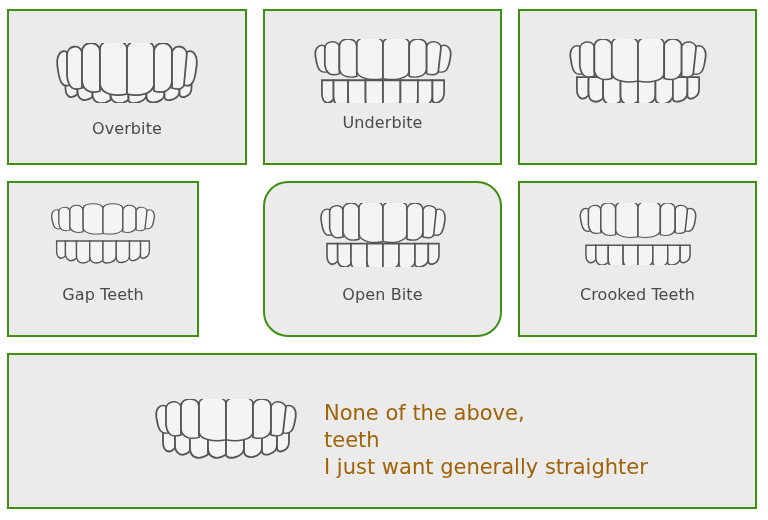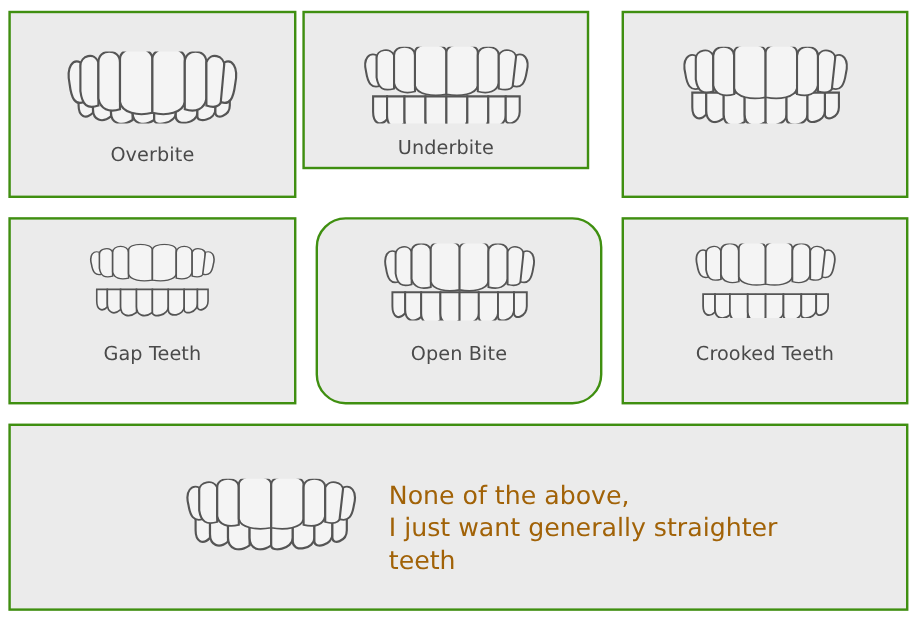--- a/index.html
+++ b/index.html
@@ -52,36 +52,36 @@
 </svg>
 
 <div class="card" style="left:7px;top:9px;width:240px;height:156px;">
   <svg class="art" width="156" height="60" viewBox="0 0 96 40" style="top:32px;">
     <use href="#lower" transform="translate(3,18)"></use>
     <use href="#upper" transform="translate(0,0)"></use>
   </svg>
   <div class="label" style="top:92px;margin-top:16px;">Overbite</div>
 </div>
 
-<div class="card" style="left:252px;top:9px;width:239px;height:132px;">
+<div class="card" style="left:263px;top:9px;width:239px;height:156px;">
   <svg class="art" width="150" height="64" viewBox="0 0 96 44" style="top:28px;">
     <use href="#upper" transform="translate(0,0) scale(1,0.8)"></use>
     <use href="#lower" transform="translate(2,24) scale(1,1.1)"></use>
   </svg>
   <div class="label" style="top:102px;">Underbite</div>
 </div>
 
 <div class="card" style="left:518px;top:9px;width:239px;height:156px;">
   <svg class="art" width="150" height="64" viewBox="0 0 96 44" style="top:28px;">
     <use href="#lower" transform="translate(2,22) scale(1,1.05)"></use>
     <use href="#upper" transform="translate(0,0) scale(1,0.85)"></use>
   </svg>
 </div>
 
-<div class="card" style="left:7px;top:181px;width:240px;height:156px;">
+<div class="card" style="left:7px;top:181px;width:192px;height:156px;">
   <svg class="art" width="106" height="62" viewBox="0 0 96 56" style="top:20px;">
     <use href="#upper" transform="translate(0,2) scale(1,0.75)"></use>
     <use href="#lower" transform="translate(2,30) scale(1,1.1)"></use>
   </svg>
   <div class="label" style="top:102px;">Gap Teeth</div>
 </div>
 
 <div class="card" style="left:263px;top:181px;width:239px;height:156px;border-radius:25px;">
   <svg class="art" width="128" height="64" viewBox="0 0 96 48" style="top:20px;">
     <use href="#upper" transform="translate(0,0) scale(1,0.85)"></use>
@@ -98,16 +98,16 @@
   <div class="label" style="top:102px;">Crooked Teeth</div>
 </div>
 
 <div class="card wide" style="left:7px;top:353px;width:750px;height:156px;">
   <svg class="art" width="154" height="60" viewBox="0 0 96 40">
     <use href="#lower" transform="translate(2,16) scale(1,1.05)"></use>
     <use href="#upper" transform="translate(0,0) scale(1,0.8)"></use>
   </svg>
   <div class="text">
     <div>None of the above,</div>
+    <div>teeth</div>
     <div>I just want generally straighter</div>
-    <div>teeth</div>
   </div>
 </div>
 
 </body></html>

